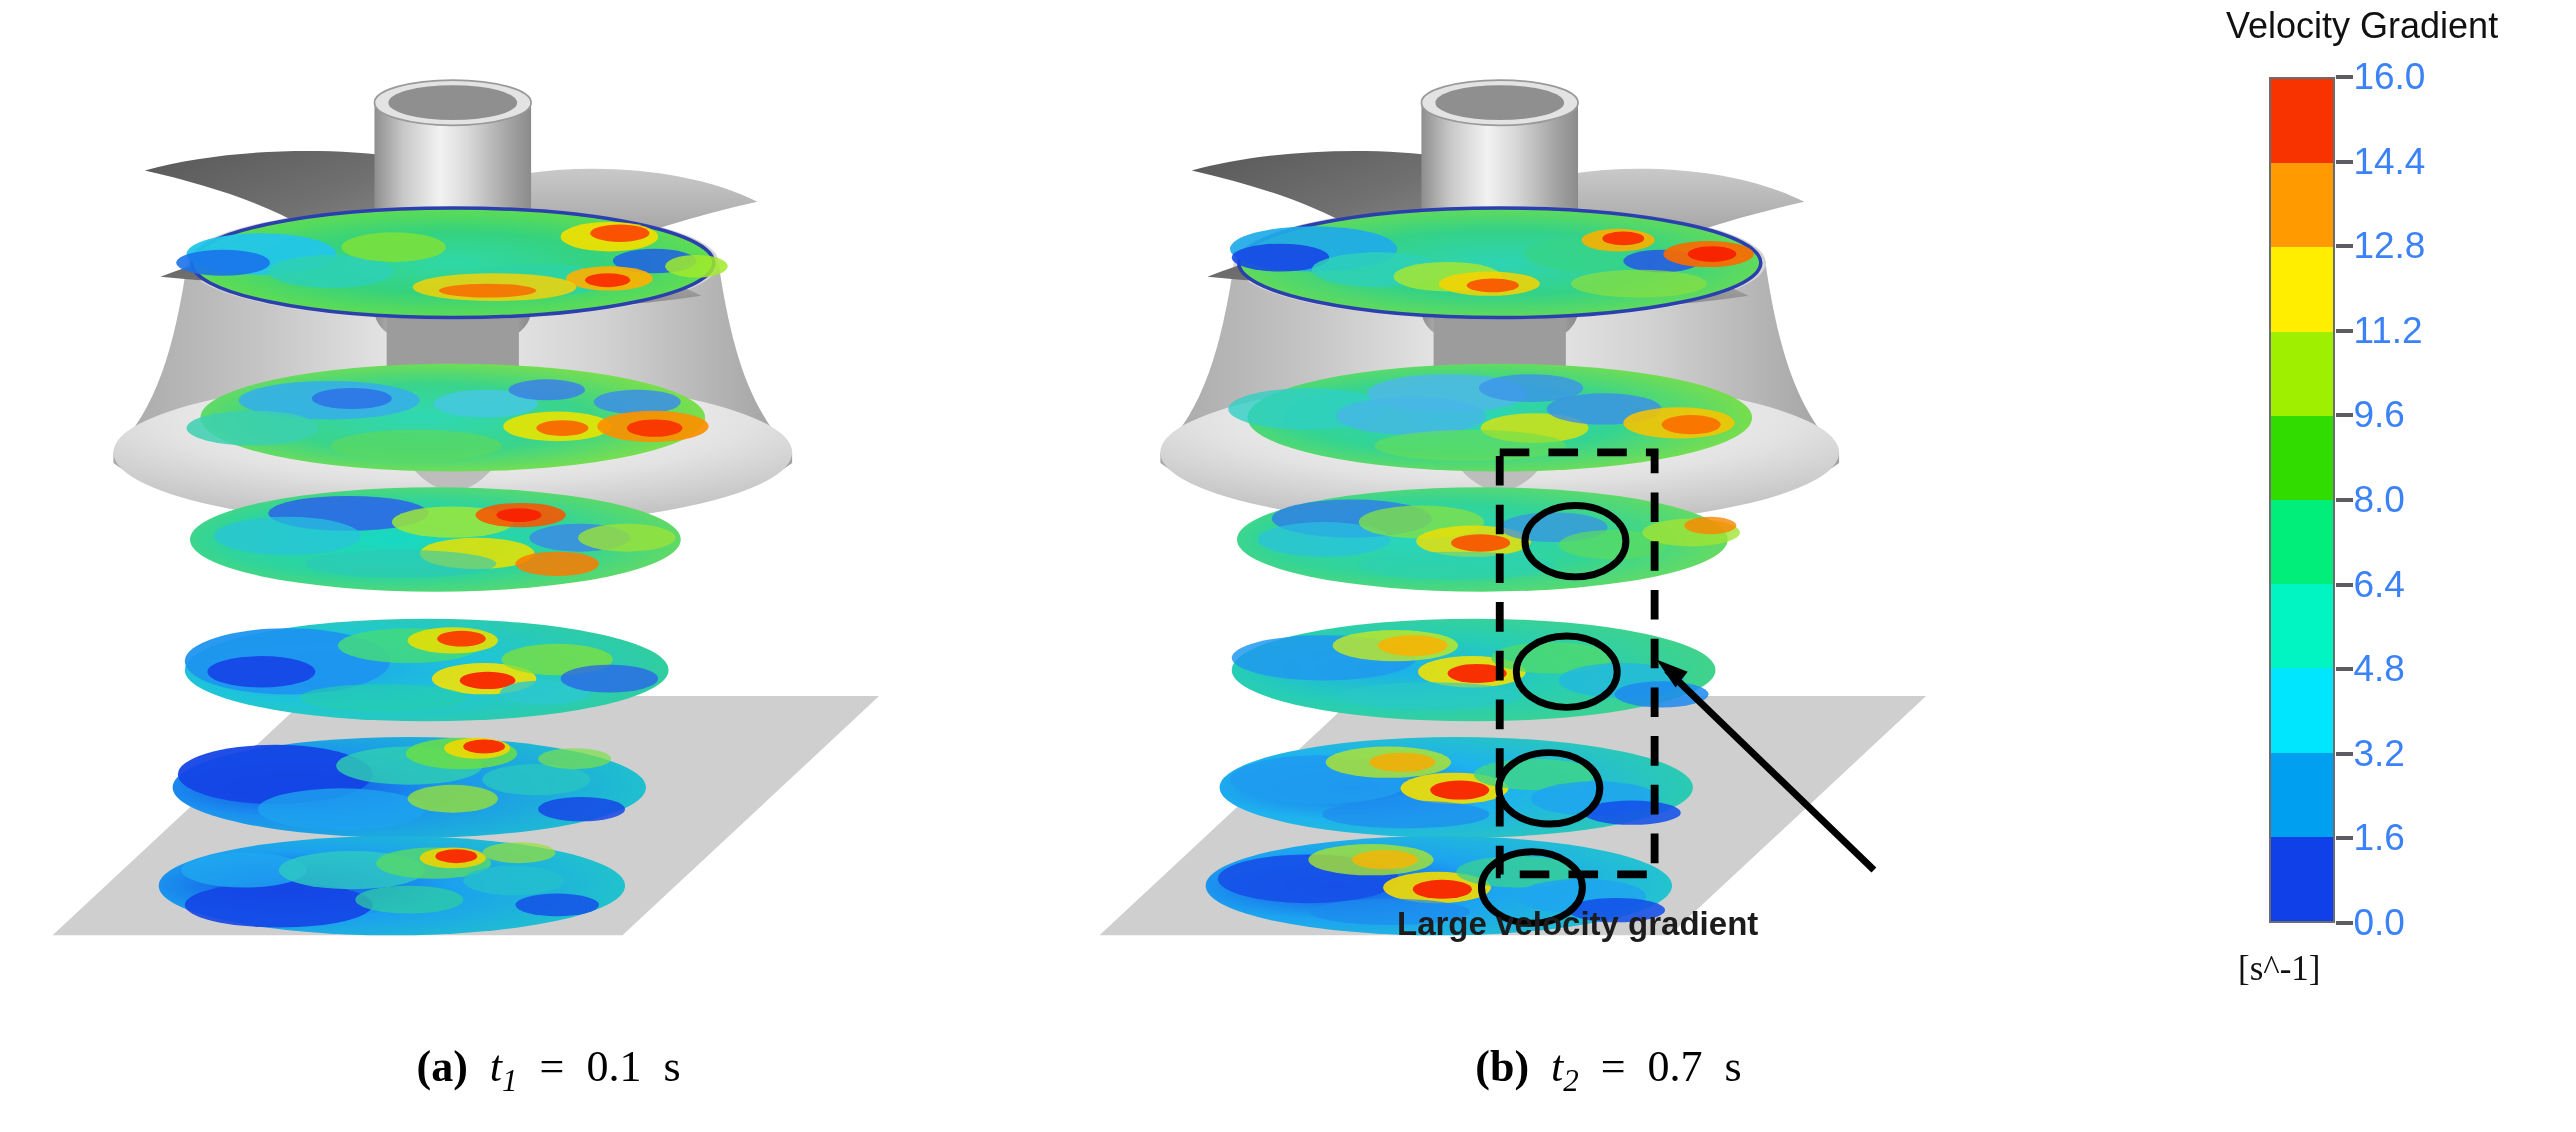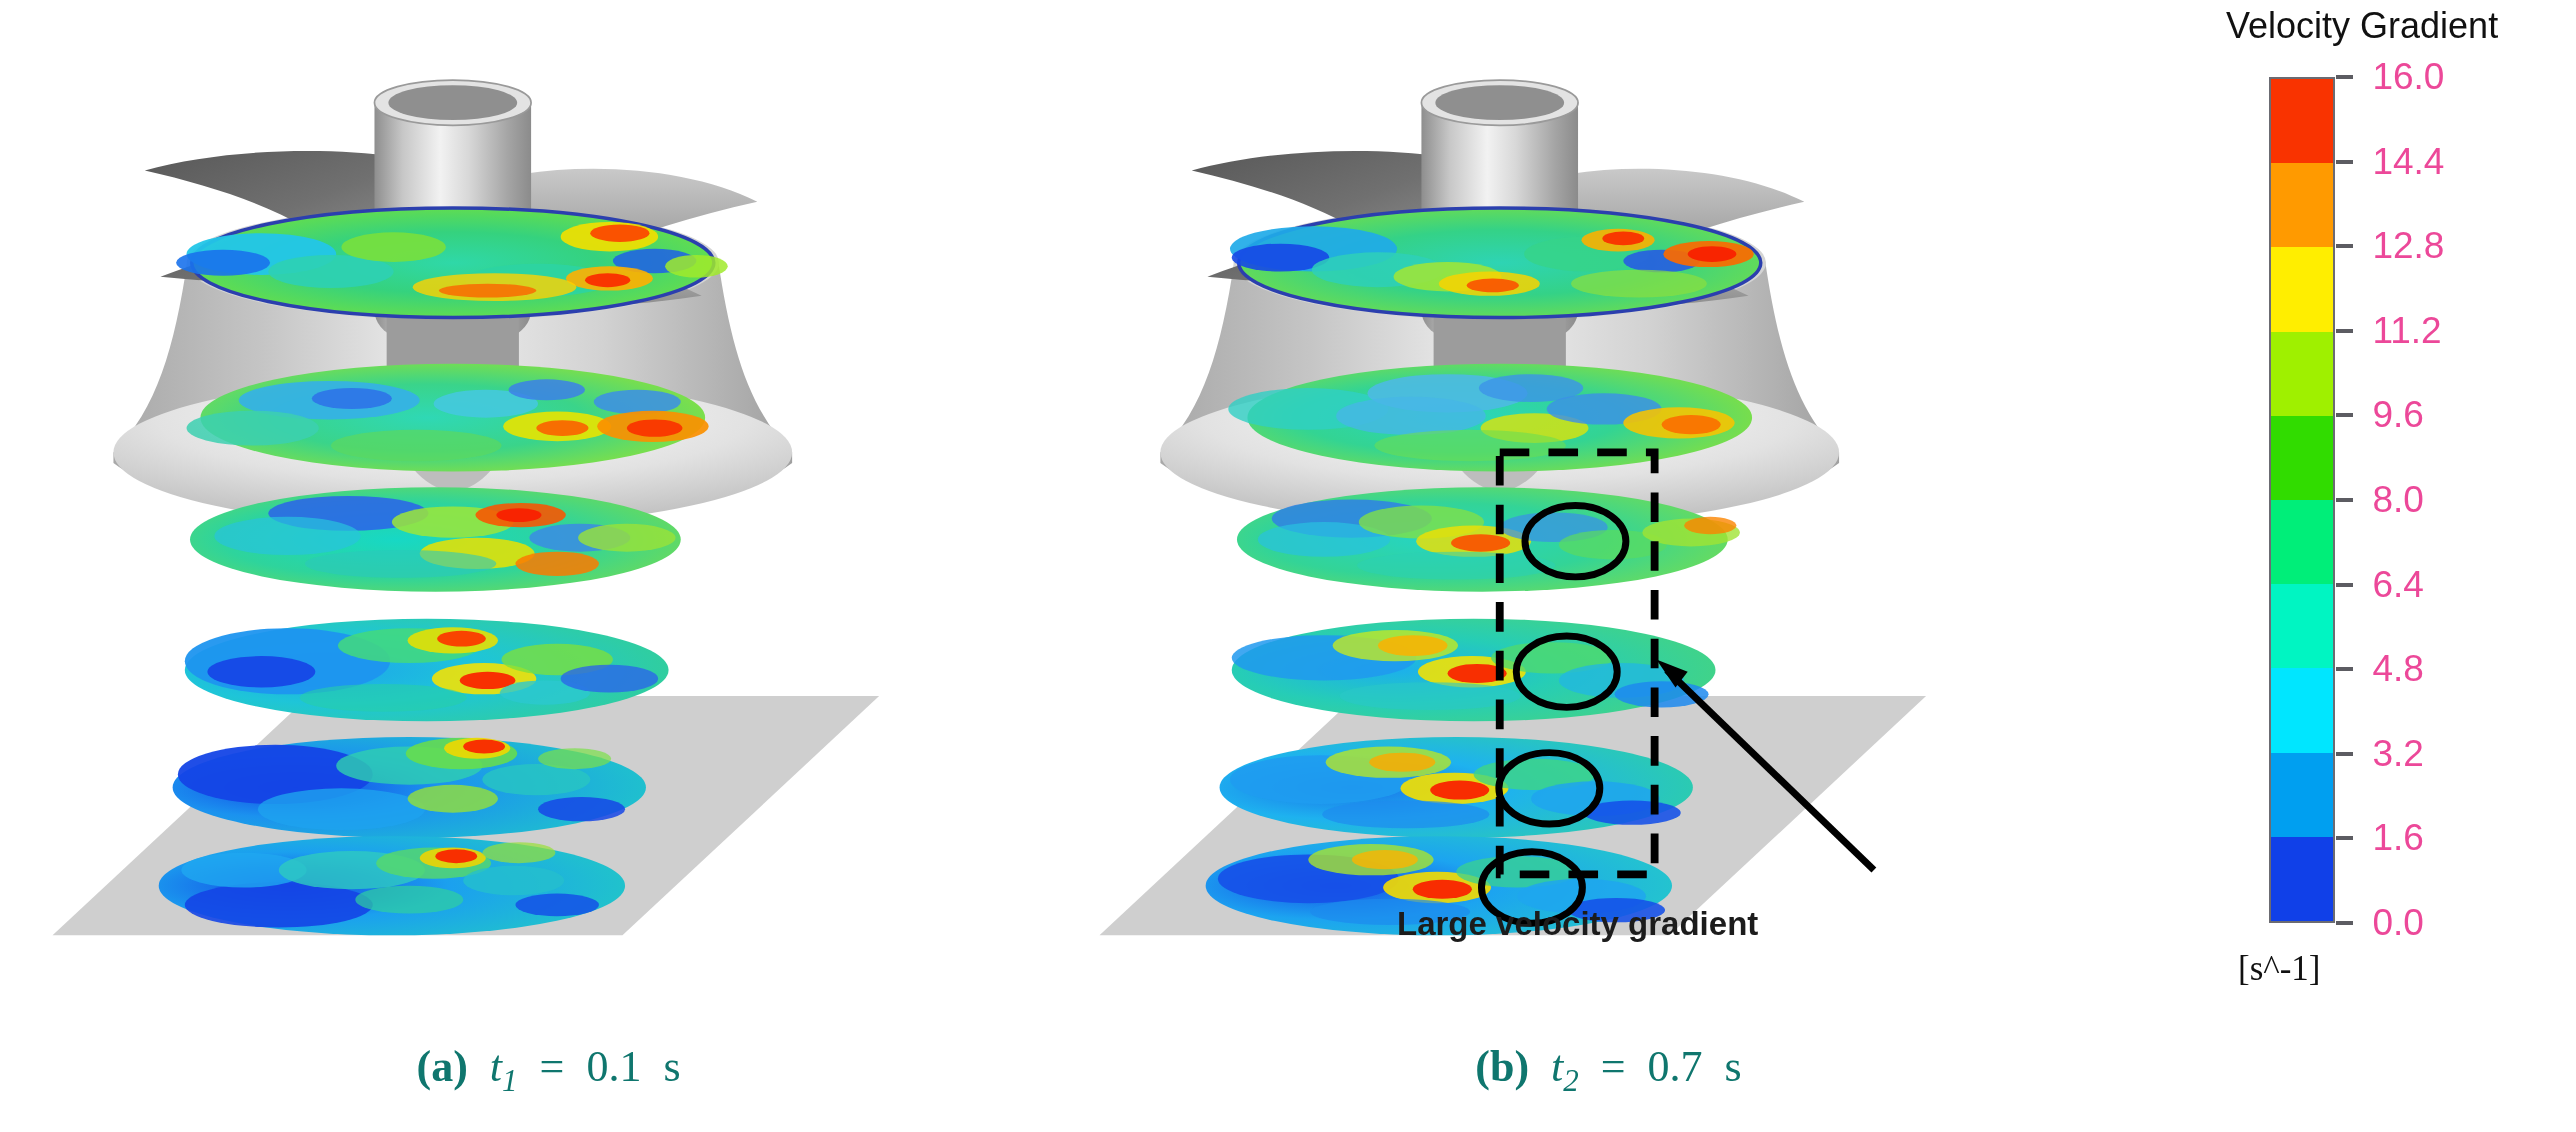--- a/index.html
+++ b/index.html
@@ -29,21 +29,21 @@
   #panel-b { left: 1047px; width: 1123px; }
   #legend  { position: absolute; left: 2219px; top: 0; width: 357px; height: 1132px; }
 
   .caption {
     position: absolute;
     bottom: 33px;
     width: 100%;
     text-align: center;
     font-family: "Liberation Serif", serif;
     font-size: 44px;
-    color: #0f766e;
+    color: #000000;
     white-space: nowrap;
   }
   .cap-tag { font-weight: bold; }
   .cap-var { font-style: italic; }
   .cap-sub { font-size: 31px; font-style: italic; vertical-align: sub; }
 
   .legend-title {
     position: absolute;
     left: 7px;
     top: 5.2px;
@@ -85,23 +85,23 @@
     display: flex;
     align-items: center;
   }
   .tick-mark {
     width: 17.4px;
     height: 3.5px;
     background: #5c5c62;
     flex: none;
   }
   .tick-label {
-    margin-left: 19px;
+    margin-left: 0;
     font-size: 37px;
-    color: #ec4899;
+    color: #3b82f6;
     line-height: 1;
     transform: translateY(-0.9px);
   }
   .annot-text {
     position: absolute;
     font-family: "Liberation Sans", sans-serif;
     font-weight: bold;
     font-size: 33px;
     color: #1c1c1c;
     white-space: nowrap;

